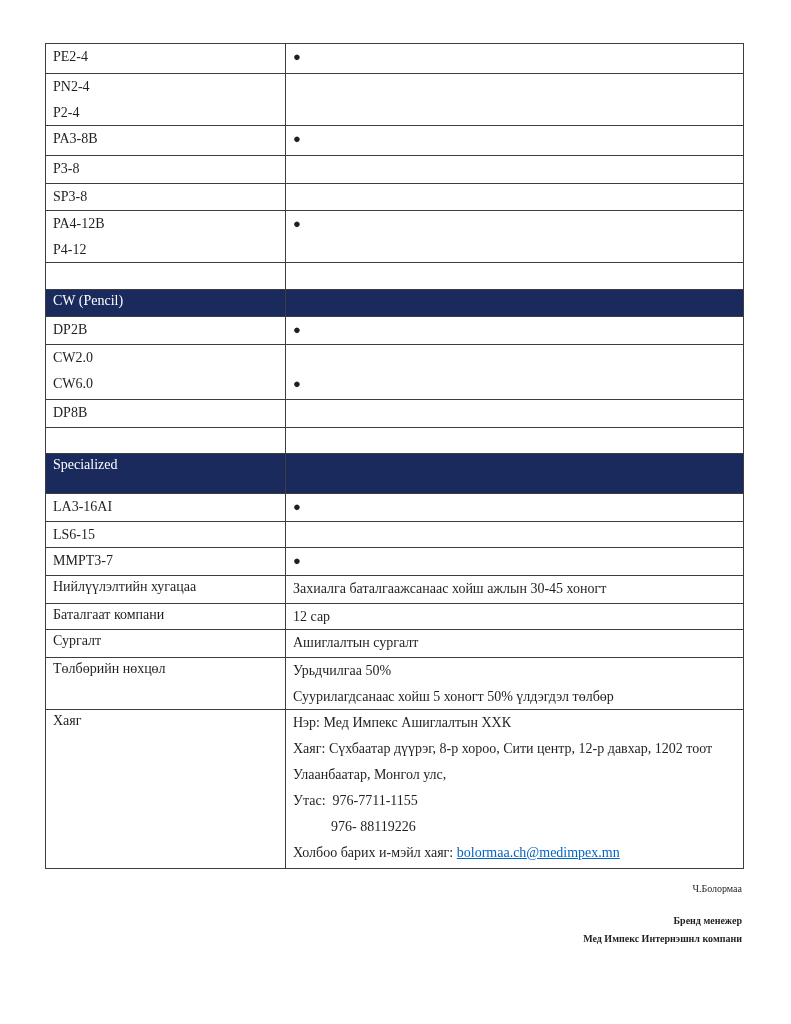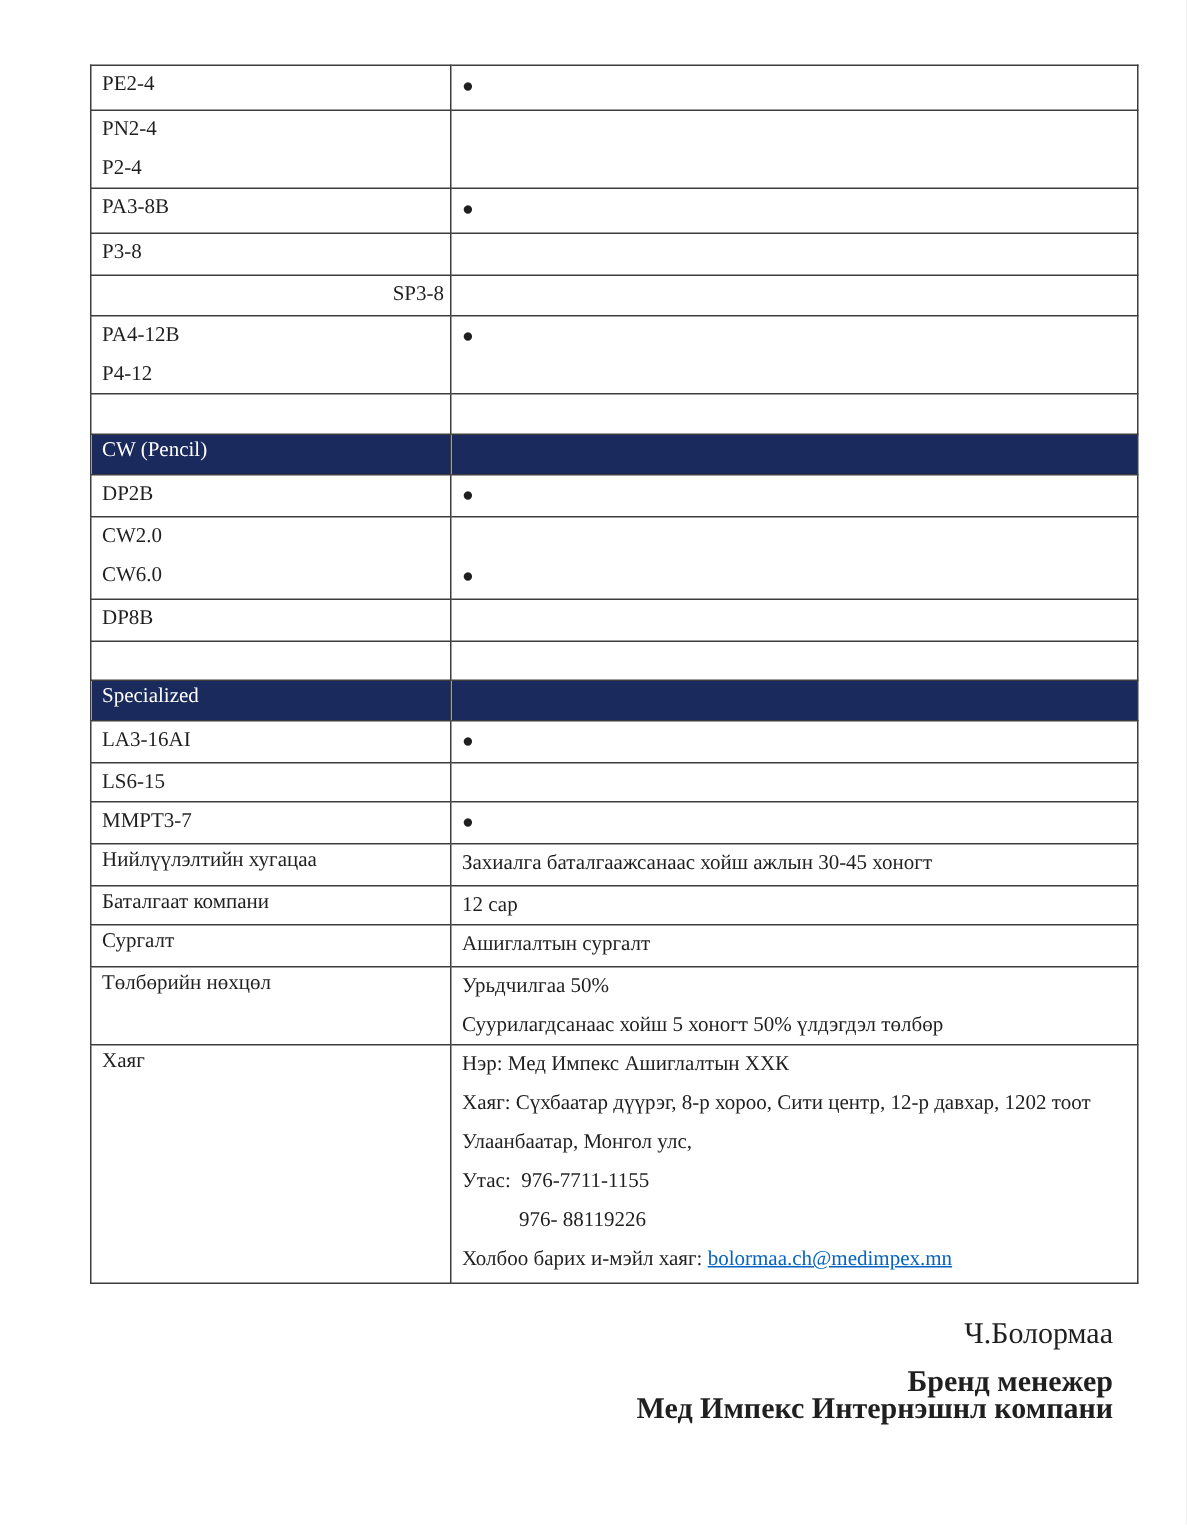--- a/index.html
+++ b/index.html
@@ -14,21 +14,21 @@
   .page{
     position:relative;
     width:791px;height:1024px;
     margin:0 auto;
     background:#ffffff;
     font-family:"Liberation Serif","DejaVu Serif",serif;
     color:var(--text);
     overflow:hidden;
   }
   table.product{
-    position:absolute;left:60px;top:43px;
+    position:absolute;left:45px;top:43px;
     width:698px;
     border-collapse:collapse;
     table-layout:fixed;
     padding-left:36px;
   }
   table.product td{
     border:1px solid var(--border);
     vertical-align:top;
     font-size:14px;
     padding:3px 4px 2px 7px;
@@ -49,21 +49,21 @@
     white-space:pre-wrap;
   }
   p.cl + p.cl{margin-top:6px;}
   p.cl.indent{padding-left:38px;}
   p.bullet-p{font-size:13px;line-height:20px;}
   a.email{color:var(--link);text-decoration:underline;cursor:pointer;}
   .footer{
     position:absolute;
     top:880px;right:49px;
     text-align:right;
-    font-size:20px;
+    font-size:10px;
     line-height:18px;
   }
   .footer .name{margin-bottom:14px;}
   .footer .bold{font-weight:bold;}
 </style>
 </head>
 <body>
 
 <div class="page">
 
@@ -95,21 +95,21 @@
           <td class="value-cell">
             <p class="cl bullet-p">●</p>
           </td>
         </tr>
         <tr style="height: 28px;">
           <td class="label-cell">
             <p class="cl">P3-8</p>
           </td>
           <td class="value-cell"></td>
         </tr>
-        <tr style="height: 27px; text-align: right;">
+        <tr style="height: 27px;">
           <td class="label-cell">
             <p class="cl">SP3-8</p>
           </td>
           <td class="value-cell"></td>
         </tr>
         <tr style="height: 52px;">
           <td class="label-cell">
             <p class="cl">PA4-12B</p>
             <p class="cl">P4-12</p>
           </td>
@@ -146,21 +146,21 @@
         <tr style="height: 28px;">
           <td class="label-cell">
             <p class="cl">DP8B</p>
           </td>
           <td class="value-cell"></td>
         </tr>
         <tr style="height: 26px;">
           <td class="label-cell"></td>
           <td class="value-cell"></td>
         </tr>
-        <tr style="height: 27px;">
+        <tr style="height: 40px;">
           <td class="section-cell"><span>Specialized</span></td>
           <td class="section-cell"></td>
         </tr>
         <tr style="height: 28px;">
           <td class="label-cell">
             <p class="cl">LA3-16AI</p>
           </td>
           <td class="value-cell">
             <p class="cl bullet-p">●</p>
           </td>

